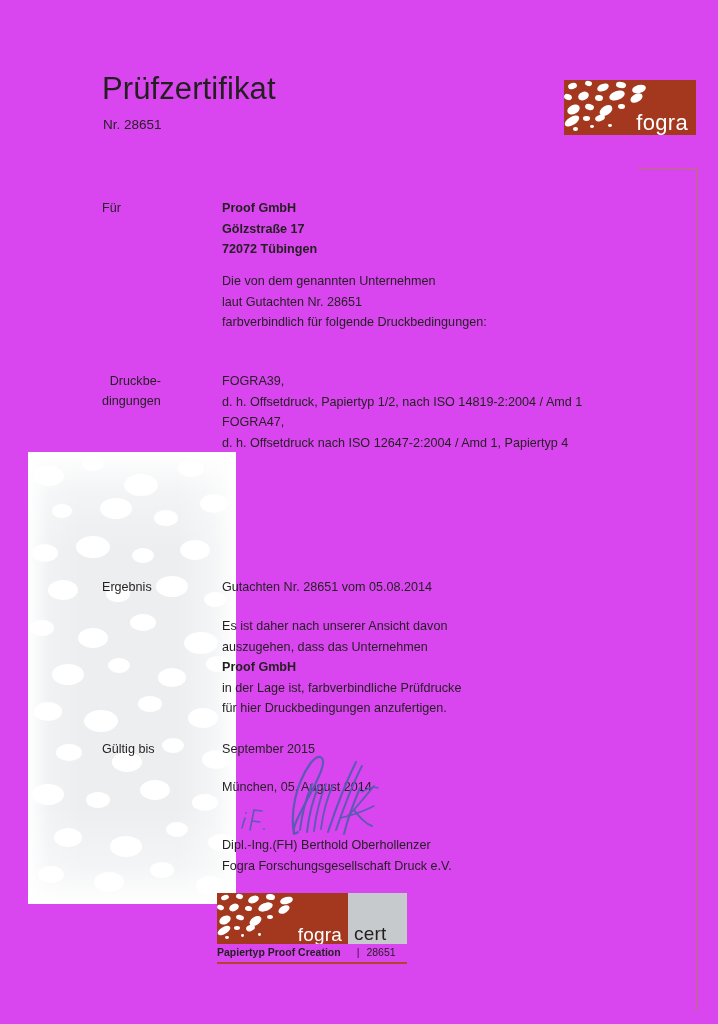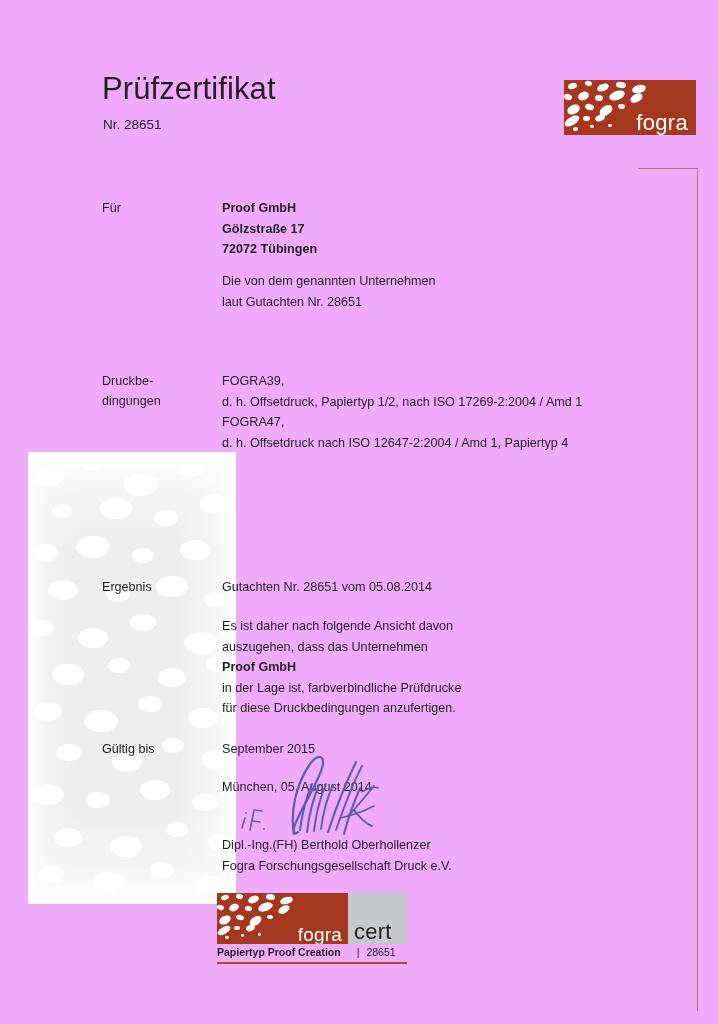--- a/index.html
+++ b/index.html
@@ -10,21 +10,21 @@
   }
   body {
     font-family: "Liberation Sans", "DejaVu Sans", sans-serif;
     color: #231f20;
   }
 
   #page {
     position: relative;
     width: 718px;
     height: 1024px;
-    background: #f0abfc;
+    background: #d946ef;
     overflow: hidden;
   }
 
   
   .watermark {
     position: absolute;
     left: 28px;
     top: 452px;
     width: 208px;
     height: 452px;
@@ -112,20 +112,21 @@
   }
 
   
   .row-label {
     position: absolute;
     left: 102px;
     font-size: 12.6px;
     line-height: 20px;
     color: #231f20;
     white-space: pre-line;
+    text-align: right;
   }
   .row-body {
     position: absolute;
     left: 222px;
     font-size: 12.6px;
     line-height: 20.5px;
     color: #231f20;
   }
   .row-body .line { display: block; white-space: pre; }
   .row-body .line.b { font-weight: 700; }
@@ -179,21 +180,21 @@
   .logo-cert .bar-gray {
     position: absolute;
     left: 131px; top: 0;
     width: 59px; height: 51px;
     background: #c7cacd;
   }
   .logo-cert .bar-gray .certmark {
     position: absolute;
     left: 6px;
     bottom: 1px;
-    font-size: 22px;
+    font-size: 19px;
     line-height: 1;
     color: #231f20;
     letter-spacing: 0.2px;
   }
   .logo-cert .caption {
     position: absolute;
     left: 0;
     top: 53px;
     width: 190px;
     font-size: 10.5px;
@@ -302,41 +303,42 @@
 
   <div class="row-label" style="top:198px;">Für</div>
   <div class="row-body" style="top:198px;">
     <span class="line b">Proof GmbH</span>
     <span class="line b">Gölzstraße 17</span>
     <span class="line b">72072 Tübingen</span>
   </div>
   <div class="row-body" style="top:271px;">
     <span class="line">Die von dem genannten Unternehmen</span>
     <span class="line">laut Gutachten Nr. 28651</span>
+    <span class="line">farbverbindlich für folgende Druckbedingungen:</span>
   </div>
 
   <div class="row-label" style="top:371px;">Druckbe-
 dingungen</div>
   <div class="row-body" style="top:371px;">
     <span class="line">FOGRA39,</span>
-    <span class="line">d. h. Offsetdruck, Papiertyp 1/2, nach ISO 17269-2:2004 / Amd 1</span>
+    <span class="line">d. h. Offsetdruck, Papiertyp 1/2, nach ISO 14819-2:2004 / Amd 1</span>
     <span class="line">FOGRA47,</span>
     <span class="line">d. h. Offsetdruck nach ISO 12647-2:2004 / Amd 1, Papiertyp 4</span>
   </div>
 
   <div class="row-label" style="top:577px;">Ergebnis</div>
   <div class="row-body" style="top:577px;text-align:center;">
     <span class="line">Gutachten Nr. 28651 vom 05.08.2014</span>
   </div>
   <div class="row-body" style="top:616px;">
-    <span class="line">Es ist daher nach folgende Ansicht davon</span>
+    <span class="line">Es ist daher nach unserer Ansicht davon</span>
     <span class="line">auszugehen, dass das Unternehmen</span>
     <span class="line b">Proof GmbH</span>
     <span class="line">in der Lage ist, farbverbindliche Prüfdrucke</span>
-    <span class="line">für diese Druckbedingungen anzufertigen.</span>
+    <span class="line">für hier Druckbedingungen anzufertigen.</span>
   </div>
 
   <div class="row-label" style="top:739px;">Gültig bis</div>
   <div class="row-body" style="top:739px;">
     <span class="line">September 2015</span>
   </div>
   <div class="row-body" style="top:777px;">
     <span class="line">München, 05. August 2014</span>
   </div>
 

